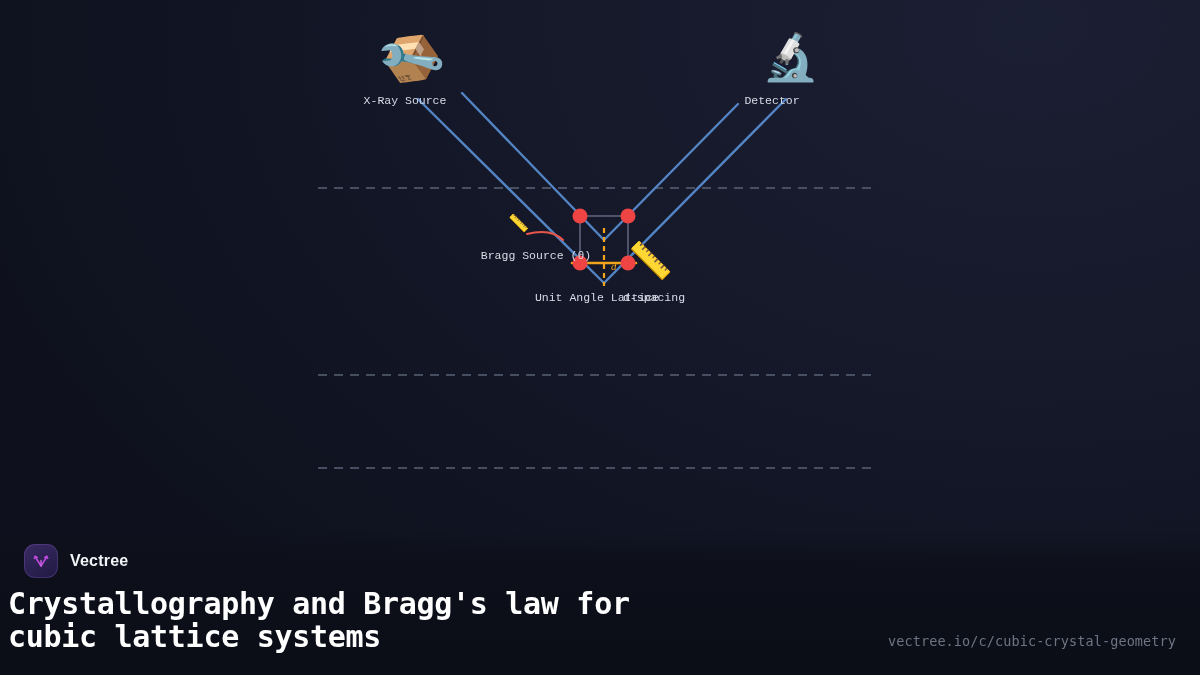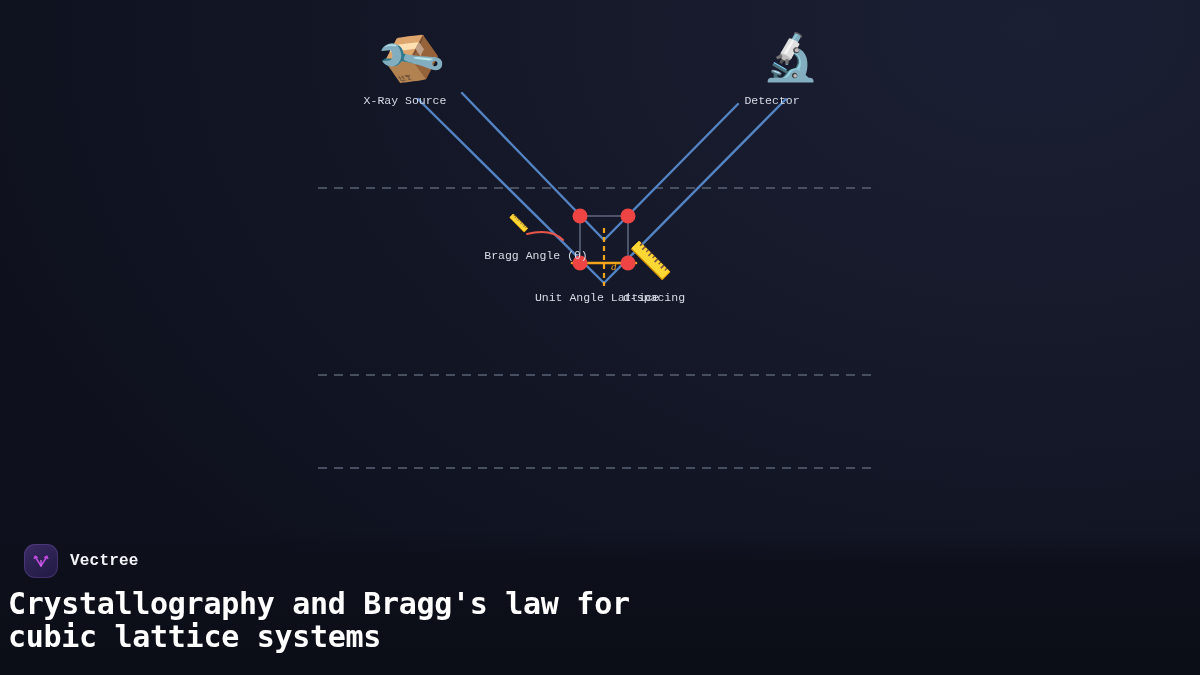--- a/index.html
+++ b/index.html
@@ -45,21 +45,21 @@
     position:absolute; left:24px; top:14px;
     display:flex; align-items:center; gap:12px;
   }
   #logo-badge {
     width:34px; height:34px; border-radius:11px;
     background:linear-gradient(150deg, #3b2a63 0%, #2a2150 55%, #221a44 100%);
     box-shadow:inset 0 0 0 1px rgba(160,120,230,0.22);
     display:flex; align-items:center; justify-content:center;
   }
   #brand-name {
-    font-family:Liberation Mono, monospace;
+    font-family:Liberation Sans, sans-serif;
     font-size:16px; font-weight:bold; color:#f2f3f7; letter-spacing:0.2px;
   }
   #page-title {
     position:absolute; left:8px; top:57px;
     font-family:"DejaVu Sans Mono", monospace;
     font-weight:bold;
     font-size:30px; line-height:33px;
     color:#ffffff;
     letter-spacing:-0.3px;
     max-width:820px;
@@ -116,21 +116,21 @@
     <div class="emoji" style="left:762px; top:34px; font-size:46px;">🔬</div>
 
     <div class="emoji" style="left:508px; top:215px; font-size:17px; color:#0b0e17;">📏</div>
 
     <div class="emoji" style="left:628px; top:243px; font-size:36px; transform:rotate(0deg);">📏</div>
 
     <div class="node-label center" style="left:405px; top:94px;">X-Ray Source</div>
 
     <div class="node-label center" style="left:772px; top:94px;">Detector</div>
 
-    <div class="node-label center" style="left:536px; top:249px;">Bragg Angle (θ)</div>
+    <div class="node-label center" style="left:536px; top:249px;">Bragg Source (θ)</div>
 
     <div class="node-label center" style="left:597px; top:291px;">Unit Angle Lattice</div>
 
     <div class="node-label center" style="left:648px; top:291px;padding-left:12px;">d-spacing</div>
   </div>
 
   <div id="footer">
 
     <div id="brand-row">
       <div id="logo-badge">
@@ -140,15 +140,16 @@
           <path d="M15.4 5.2 L16.8 7.4 M15.4 5.2 L13.7 6.6" fill="none" stroke="#c04ce0" stroke-width="1.4" stroke-linecap="round"></path>
           <path d="M10 9.5 L10 15" fill="none" stroke="#d66bf0" stroke-width="1.3" stroke-linecap="round"></path>
         </svg>
       </div>
       <div id="brand-name">Vectree</div>
     </div>
 
     <div id="page-title">Crystallography and Bragg's law for
 cubic lattice systems</div>
 
+    <div id="footer-url">vectree.io/c/cubic-crystal-geometry</div>
   </div>
 
 </div>
 
 </body></html>

